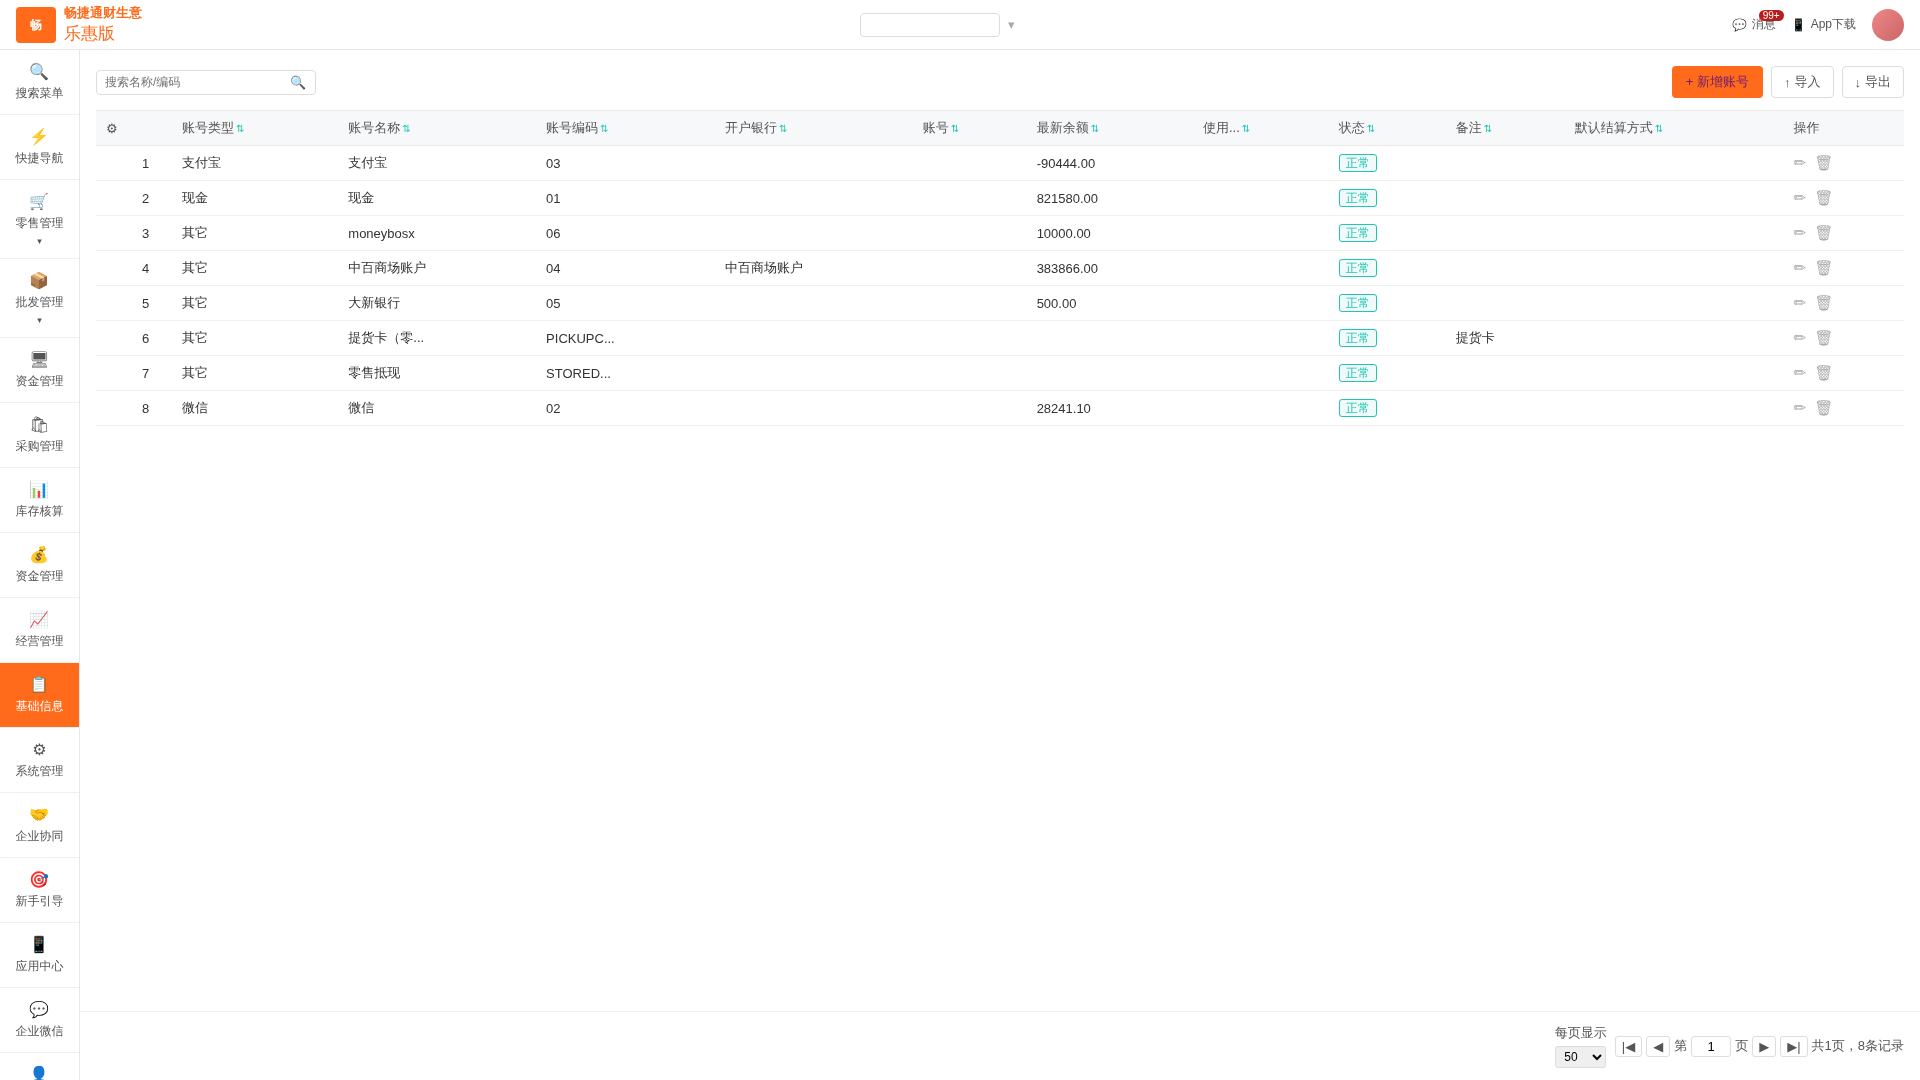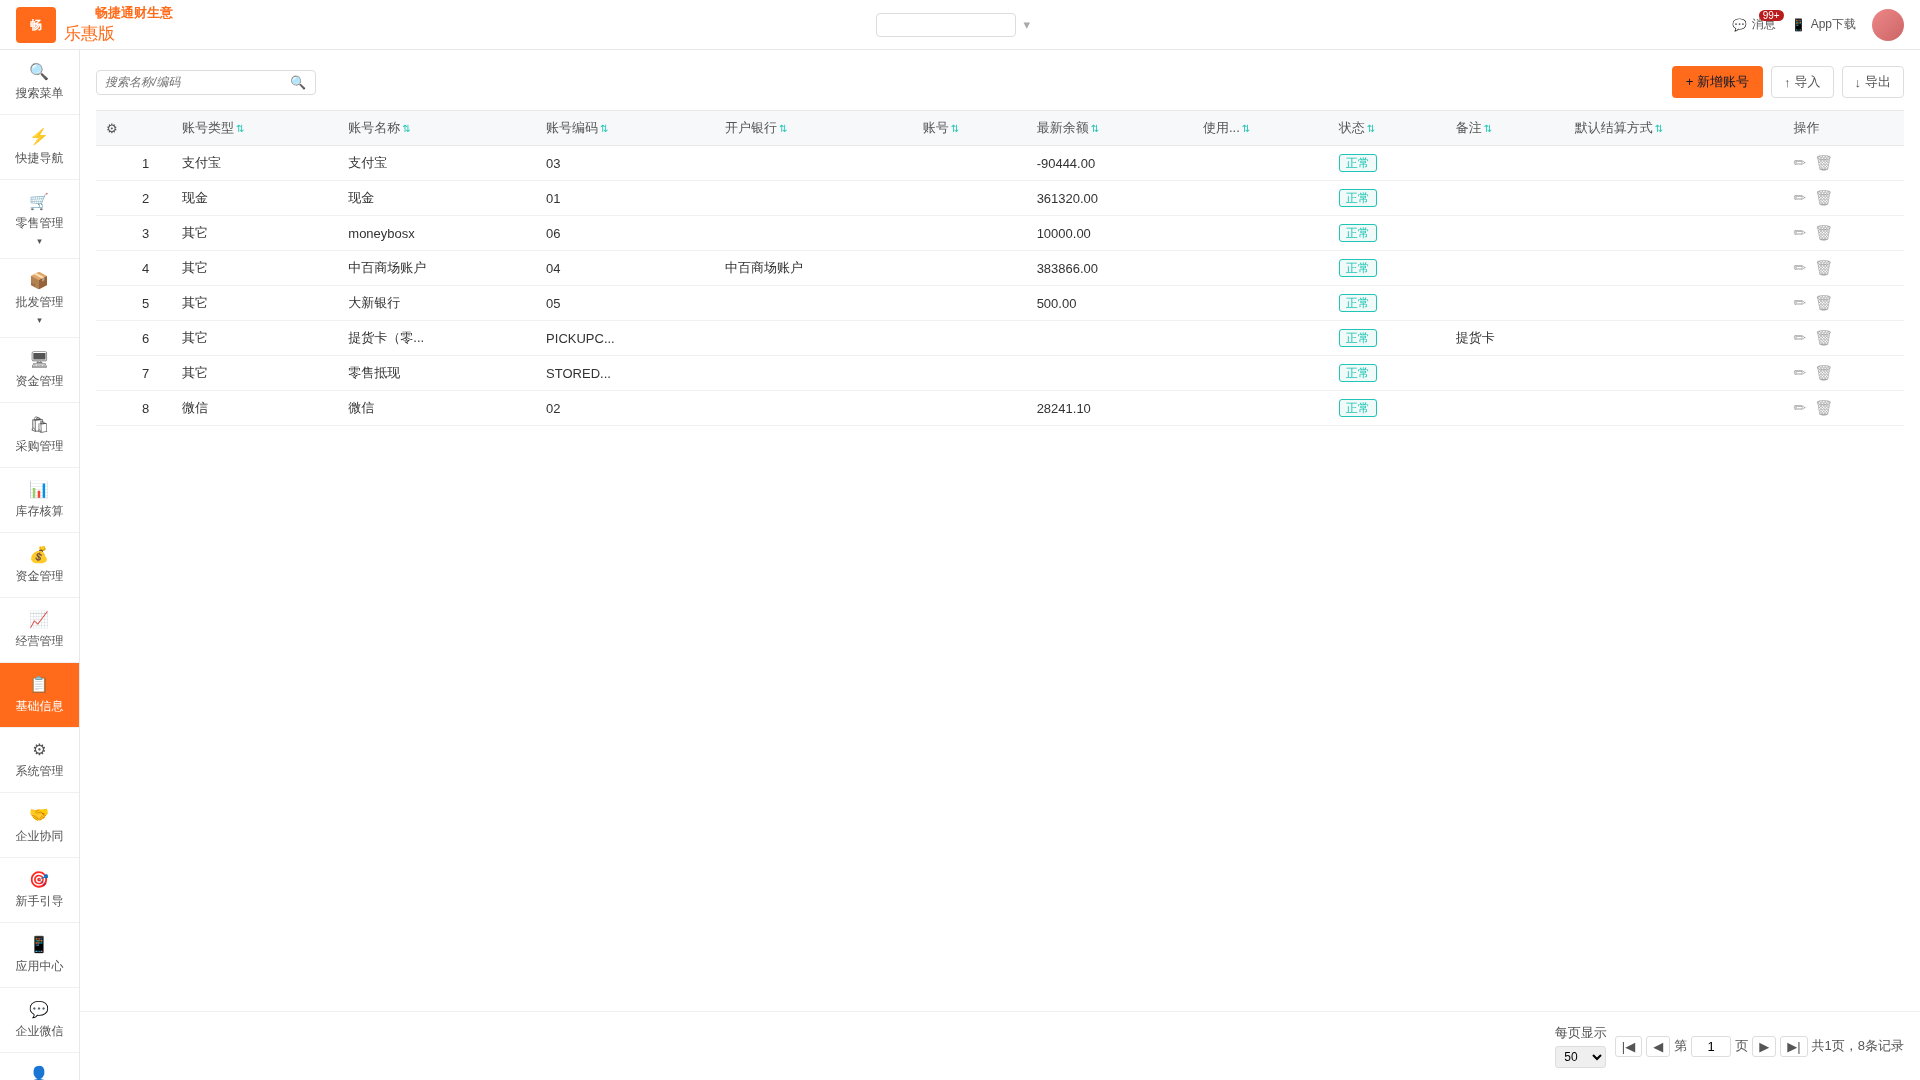--- a/index.html
+++ b/index.html
@@ -185,29 +185,28 @@
       padding: 4px 8px;
       width: 220px;
       gap: 6px;
     }
     .search-box input {
       border: none;
       outline: none;
       font-size: 12px;
       flex: 1;
       color: #15803d;
-      font-style: italic;
     }
     .toolbar-right {
       display: flex;
       gap: 8px;
     }
     .btn-primary {
       background: #ff6b1a;
-      color: #0f172a;
+      color: #701a75;
       border: none;
       border-radius: 4px;
       padding: 6px 14px;
       font-size: 13px;
       cursor: pointer;
       display: flex;
       align-items: center;
       gap: 4px;
     }
     .btn-default {
@@ -321,21 +320,21 @@
 
 <div class="top-header">
   <div class="logo-area">
     <div class="logo-icon">
       <svg width="28" height="28" viewBox="0 0 28 28">
         <circle cx="14" cy="14" r="13" fill="#ff6b1a"></circle>
         <text x="14" y="18" text-anchor="middle" fill="white" font-size="12" font-weight="bold">畅</text>
       </svg>
     </div>
     <div style="display:flex;flex-direction:column;">
-      <span style="font-size:13px;font-weight:bold;color:#ff6b1a;margin-left:31px;">畅捷通财生意</span>
+      <span style="font-size:13px;font-weight:bold;color:#ff6b1a;">畅捷通财生意</span>
       <span style="font-size:17px;color:#ff6b1a;">乐惠版</span>
     </div>
   </div>
   <div class="header-search">
     <input type="text" style="border: 1px solid rgb(221, 221, 221); border-radius: 4px; padding: 4px 28px 4px 8px; font-size: 12px; width: 140px;">
     <span style="cursor:pointer;color:#aaa;">▾</span>
   </div>
   <div class="header-right">
     <div class="header-btn">
       <span>💬</span>
@@ -485,21 +484,21 @@
     </td>
   </tr>
               <tr>
     <td></td>
     <td>2</td>
     <td>现金</td>
     <td>现金</td>
     <td>01</td>
     <td></td>
     <td></td>
-    <td>361320.00</td>
+    <td>821580.00</td>
     <td></td>
     <td><span class="status-badge">正常</span></td>
     <td></td>
     <td></td>
     <td>
       <div class="action-icons">
         <span class="action-icon" title="编辑">✏</span>
         <span class="action-icon" title="删除">🗑</span>
       </div>
     </td>

